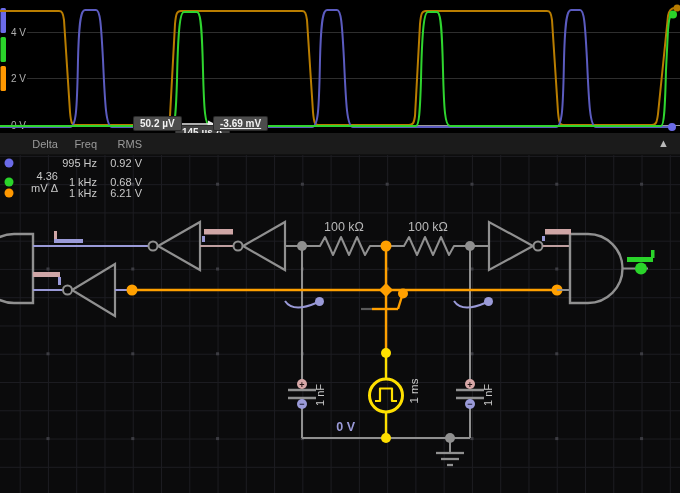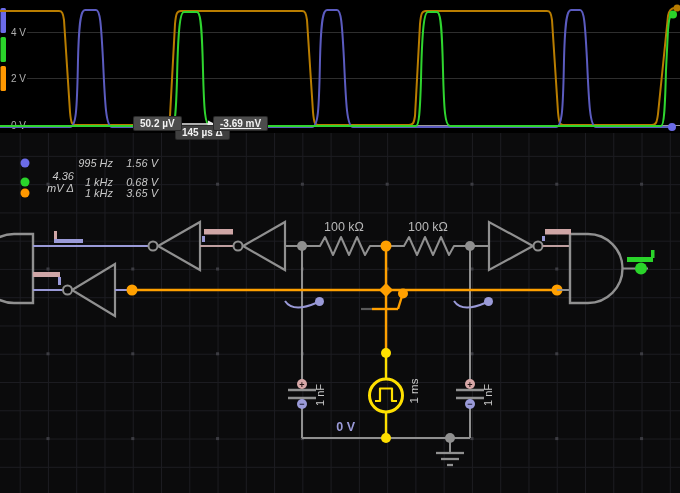--- a/index.html
+++ b/index.html
@@ -16,21 +16,21 @@
 
   
   #meter{position:absolute;left:0;top:133px;width:680px;height:63px;z-index:3;}
   #meter-head{position:absolute;left:0;top:0;width:680px;height:21px;background:#1b1b1b;
               border-bottom:1px solid #111;}
   .mrow{display:grid;grid-template-columns:18px 42px 39px 45px;align-items:center;height:15px;}
   .mrow.head{height:21px;}
   .mcell{font-size:11px;color:#c9c9c9;text-align:right;padding-right:2px;}
   .head .mcell{color:#9b9b9b;}
   .dotcell{display:flex;justify-content:center;align-items:center;}
-  #meter-rows{position:absolute;left:16px;top:22px;font-style:italic;}
+  #meter-rows{position:absolute;left:0;top:22px;}
   #collapse{position:absolute;right:11px;top:4px;font-size:11px;color:#b9b9b9;cursor:pointer;}
 
   
   #circuit{position:absolute;left:0;top:133px;width:680px;height:456px;
     background-color:#0b0b0c;
     background-image:
       radial-gradient(circle, #3c3c42 1.5px, rgba(0,0,0,0) 2px),
       linear-gradient(#1c1c21 1px, rgba(0,0,0,0) 1px),
       linear-gradient(90deg, #1c1c21 1px, rgba(0,0,0,0) 1px);
     background-size:84.8px 84.8px, 28.27px 28.27px, 28.27px 28.27px;
@@ -196,47 +196,56 @@
         <rect x="545" y="229" width="26" height="5.5" fill="#cfa6a6"></rect>
       </g>
       <g>
         <rect x="627" y="257" width="26" height="5" fill="#2ad42a"></rect>
         <rect x="651" y="250" width="3.5" height="8" fill="#2ad42a"></rect>
       </g>
     </svg>
   </div>
 
   <div id="meter">
+    <div id="meter-head">
+      <div class="mrow head">
+        <div class="dotcell"></div>
+        <div class="mcell">Delta</div>
+        <div class="mcell">Freq</div>
+        <div class="mcell">RMS</div>
+      </div>
+      <div id="collapse">▲</div>
+    </div>
     <div id="meter-rows">
       <div class="mrow">
         <div class="dotcell">
             <svg width="10" height="10">
               <circle cx="5" cy="5" r="4.5" fill="#6b6be8"></circle>
             </svg>
           </div>
         <div class="mcell"></div>
         <div class="mcell">995 Hz</div>
-        <div class="mcell">1.56 V</div>
+        <div class="mcell">0.92 V</div>
       </div>
       <div class="mrow">
         <div class="dotcell">
             <svg width="10" height="10">
               <circle cx="5" cy="5" r="4.5" fill="#2ad42a"></circle>
             </svg>
           </div>
         <div class="mcell">4.36 mV Δ</div>
         <div class="mcell">1 kHz</div>
         <div class="mcell">0.68 V</div>
       </div>
       <div class="mrow">
         <div class="dotcell">
             <svg width="10" height="10">
               <circle cx="5" cy="5" r="4.5" fill="#ff9800"></circle>
             </svg>
           </div>
         <div class="mcell"></div>
         <div class="mcell">1 kHz</div>
-        <div class="mcell">3.65 V</div>
+        <div class="mcell">6.21 V</div>
       </div>
     </div>
   </div>
 
 </div>
 
 </body></html>

